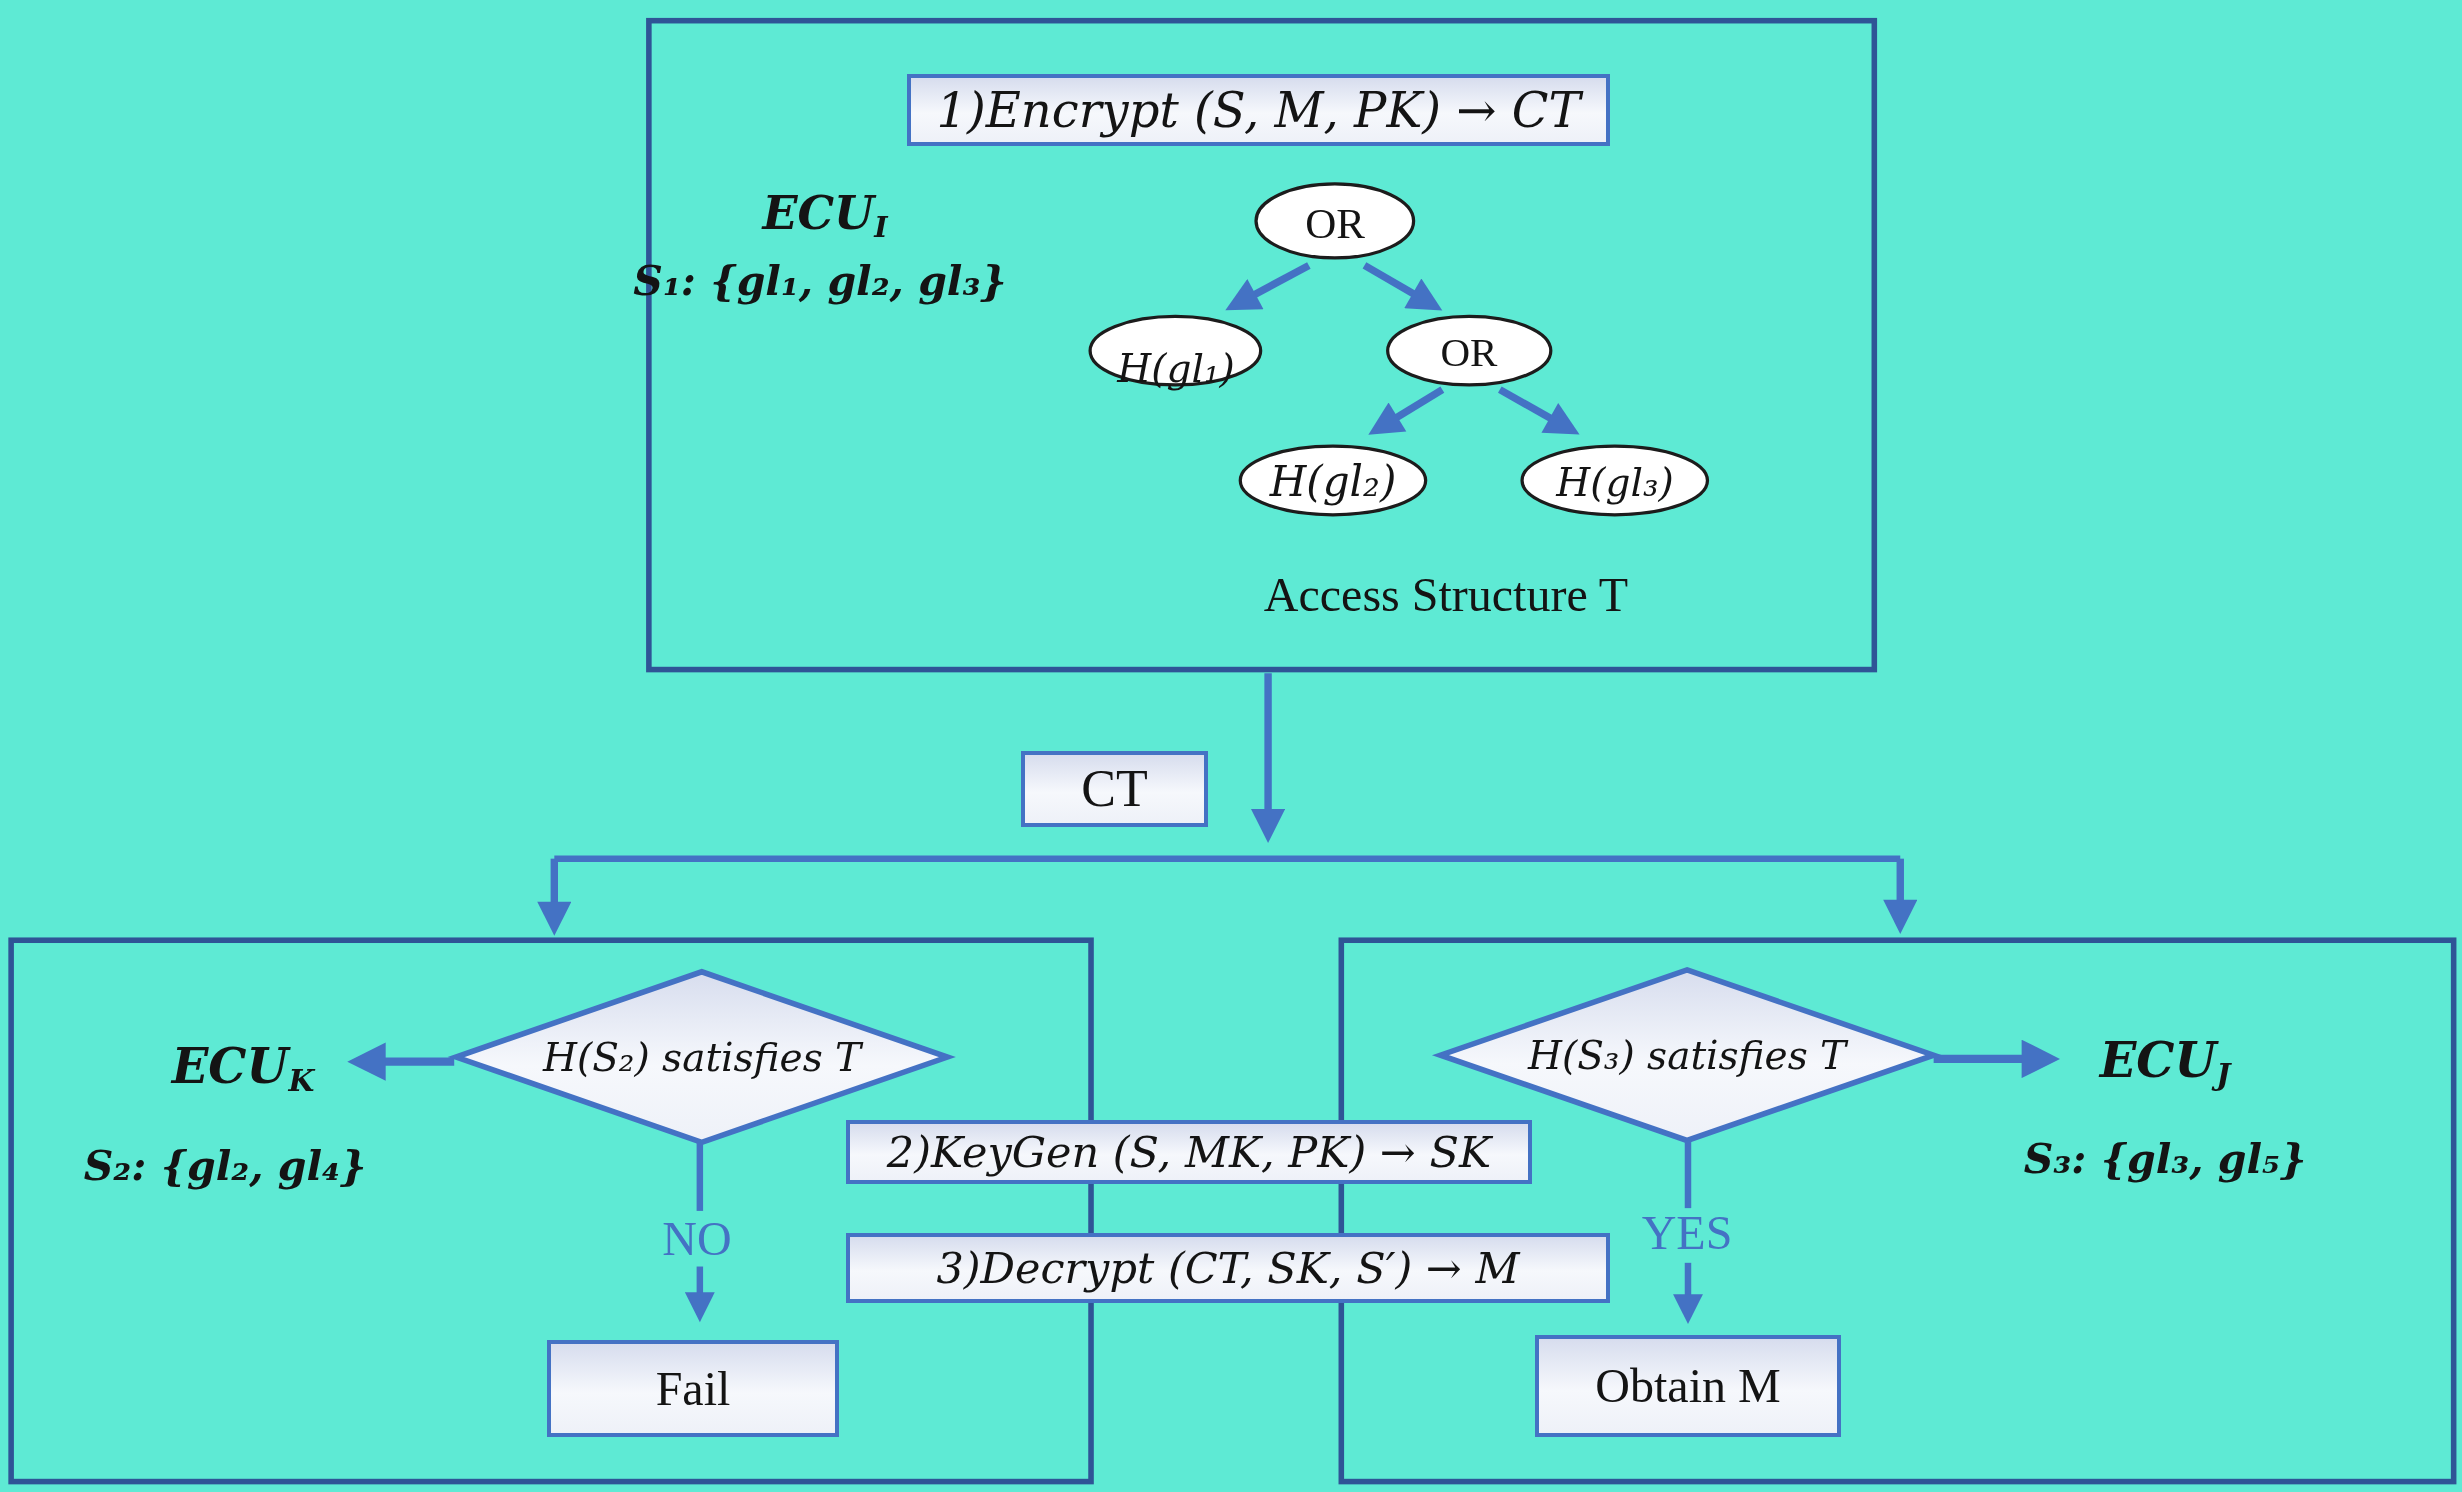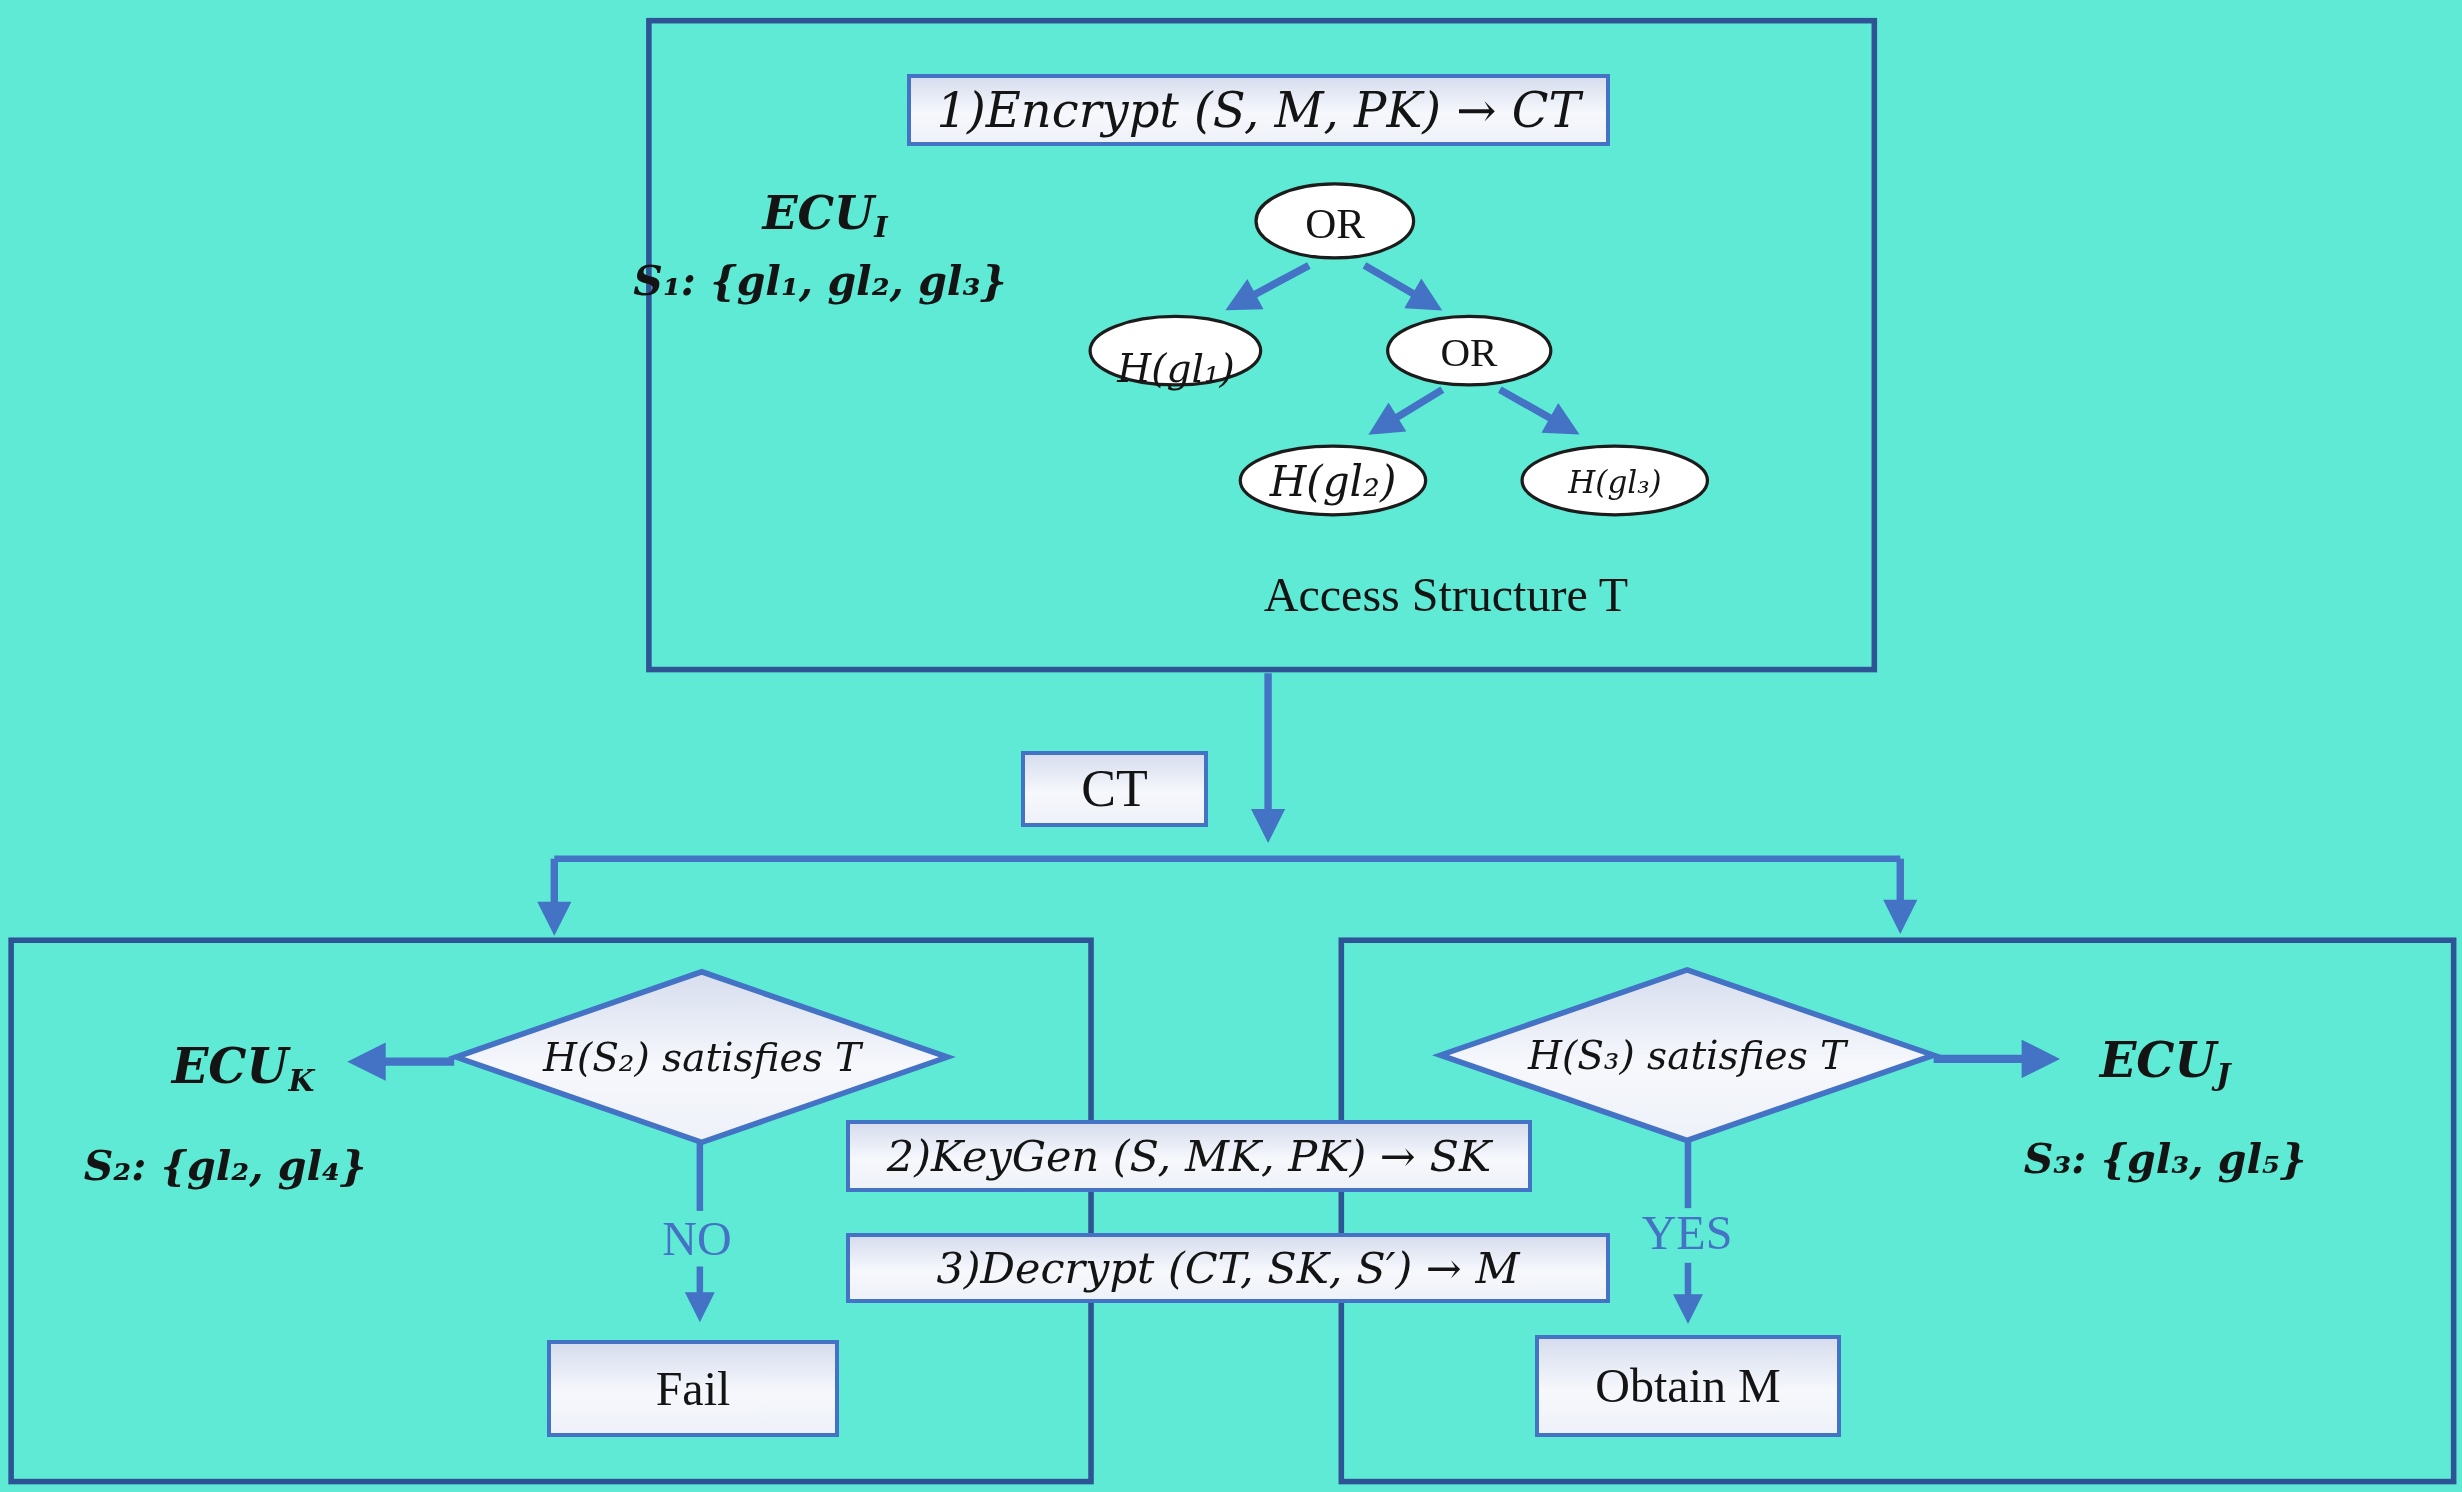--- a/index.html
+++ b/index.html
@@ -24,32 +24,32 @@
   .gbox{ 
     position:absolute;display:flex;align-items:center;justify-content:center;
     border:4.6px solid var(--accent);
     background:linear-gradient(180deg,var(--grad-top) 0%,var(--grad-mid) 55%,var(--grad-bottom) 100%);
     white-space:nowrap;line-height:1;
   }
 
   
   #encrypt-box {left:907px;  top:74px;   width:703px; height:72px;  font-size:48px;}
   #ct-box      {left:1021px; top:723px;  width:187px; height:76px;  font-size:52px;margin-top:28px;}
-  #keygen-box  {left:846px;  top:1120px; width:686px; height:72px;  font-size:43px;}
+  #keygen-box  {left:846px;  top:1120px; width:686px; height:64px;  font-size:43px;}
   #decrypt-box {left:846px;  top:1233px; width:764px; height:70px;  font-size:43px;}
   #fail-box    {left:547px;  top:1340px; width:292px; height:97px; font-size:48px;}
   #obtain-box  {left:1535px; top:1335px; width:306px; height:102px; font-size:48px;}
 
   #ecu-i-label {left:825px;  top:213px;  font-size:46px;}
   #s1-label    {left:820px;  top:281px;  font-size:41px;}
   #or-root-label{left:1335px;top:223px;  font-size:43px;}
   #h-gl1-label {left:1176px; top:352px;  font-size:39px;margin-top:16px;}
   #or-inner-label{left:1469px;top:352px; font-size:41px;}
   #h-gl2-label {left:1333px; top:482px;  font-size:42px;}
-  #h-gl3-label {left:1615px; top:482px;  font-size:31px;}
+  #h-gl3-label {left:1615px; top:482px;  font-size:39px;}
   #access-caption{left:1446px;top:595px; font-size:48px;}
 
   #left-cond-label {left:702px; top:1057px;font-size:39px;}
   #right-cond-label{left:1687px;top:1055px;font-size:39px;}
   #ecu-k-label {left:227px;  top:1066px; font-size:48px;margin-left:16px;}
   #s2-label    {left:225px;  top:1166px; font-size:41px;}
   #ecu-j-label {left:2165px; top:1060px; font-size:48px;}
   #s3-label    {left:2165px; top:1159px; font-size:41px;}
   #no-label    {left:697px;  top:1239px; font-size:48px;}
   #yes-label   {left:1687px; top:1233px; font-size:48px;}

